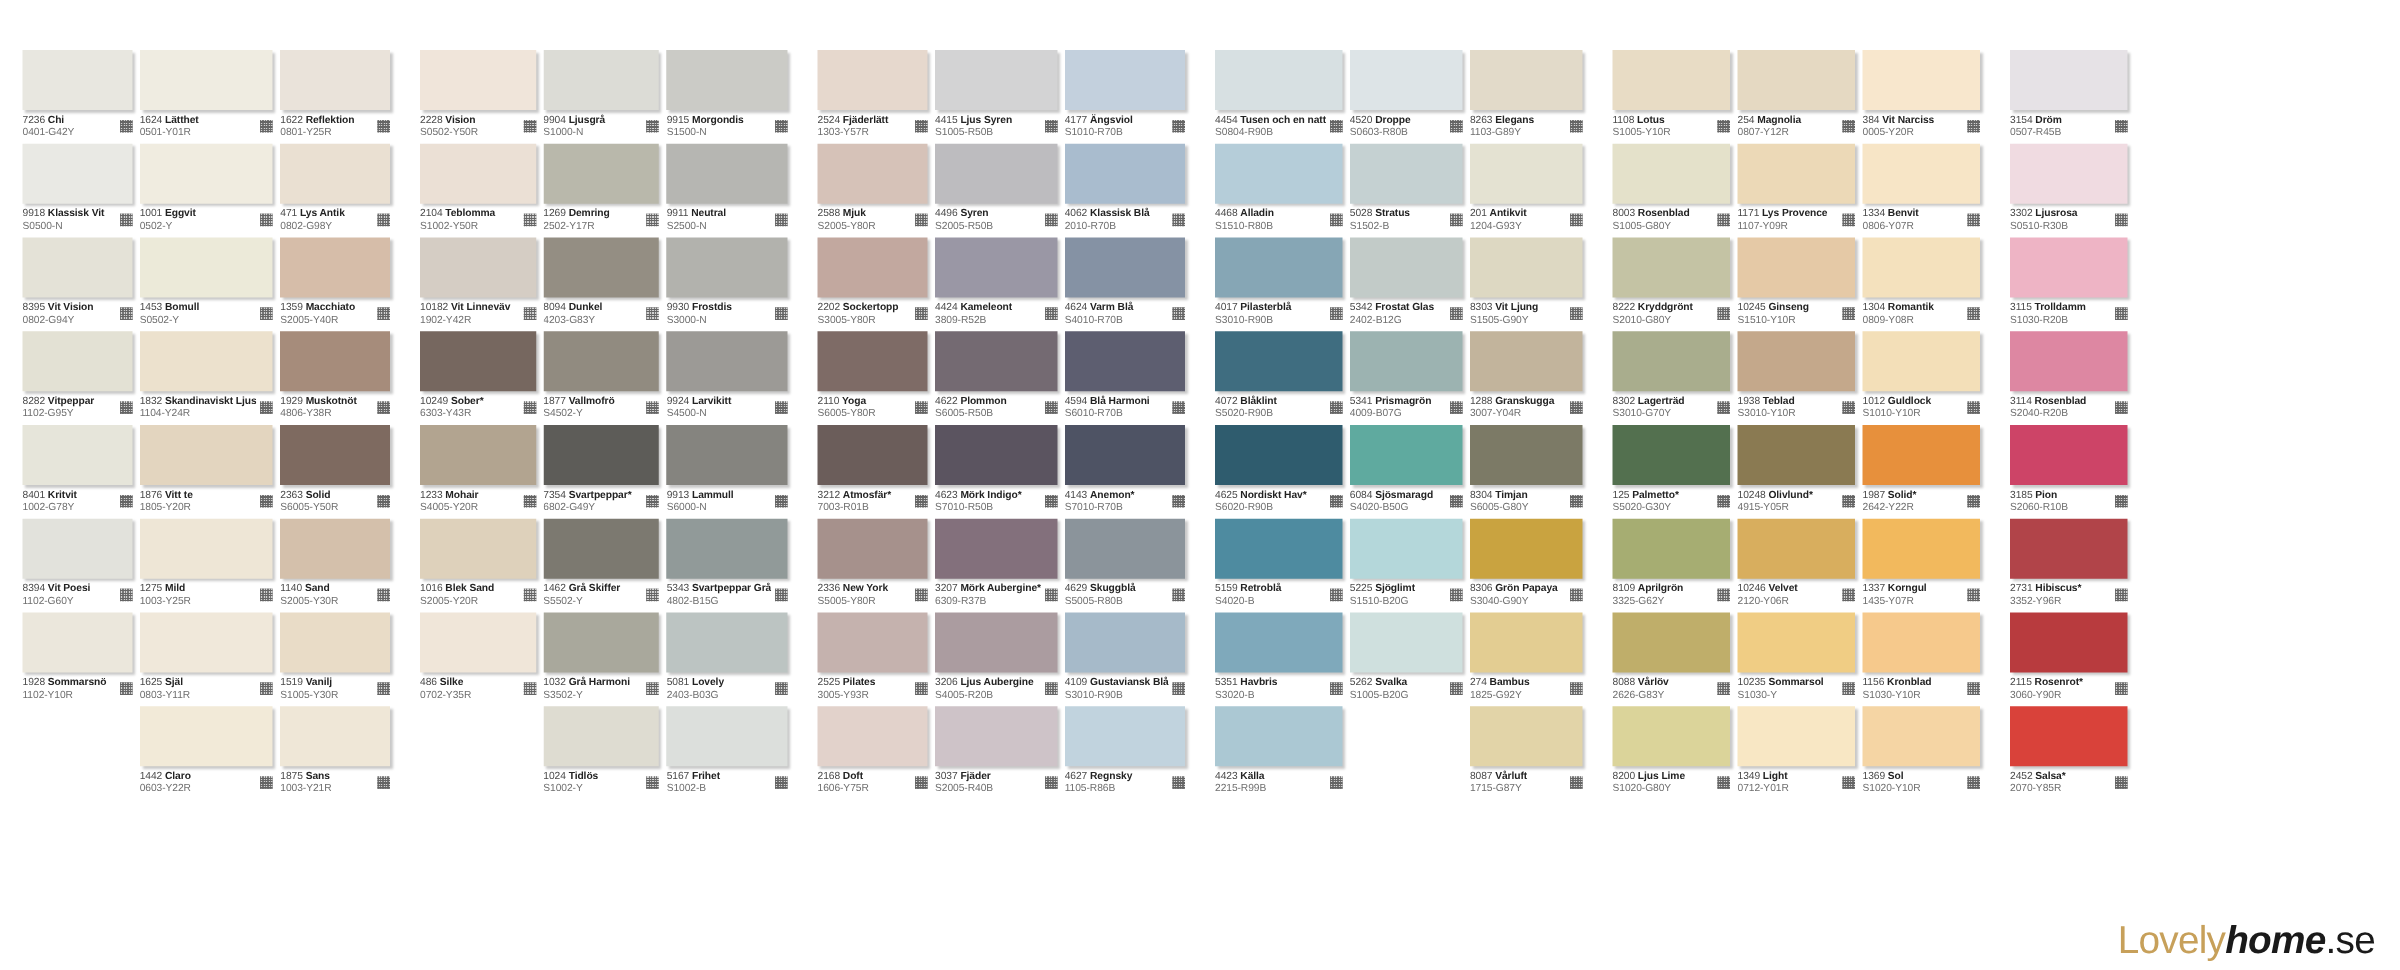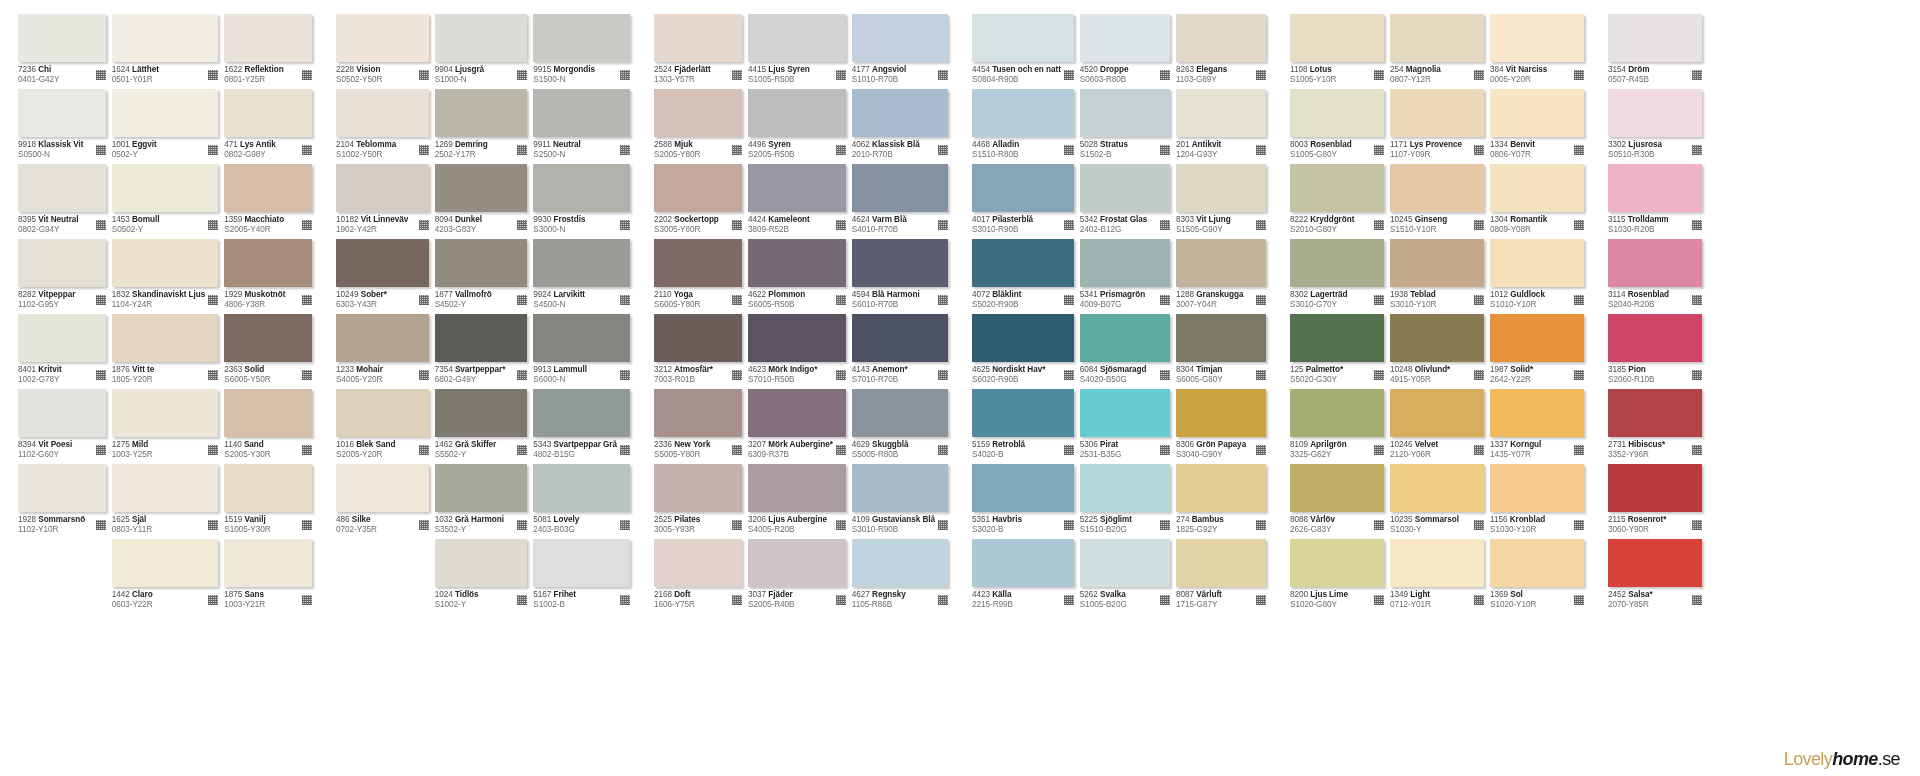--- a/index.html
+++ b/index.html
@@ -20,20 +20,21 @@
   .grid{
     display:grid;
     grid-template-columns:repeat(6,1fr);
     column-gap:24px;
     padding:0 18px;
   }
   .group{
     display:grid;
     grid-template-columns:repeat(3,1fr);
     column-gap:6px;
+    margin-top:26px;
   }
   .col{
     display:flex;
     flex-direction:column;
   }
   .swatch-cell{
     height:75px;
     display:flex;
     flex-direction:column;
     justify-content:flex-start;
@@ -80,21 +81,21 @@
     background:
       repeating-linear-gradient(0deg,#4a4a4a 0 1px,transparent 1px 2px),
       repeating-linear-gradient(90deg,#5e5e5e 0 1px,transparent 1px 2px),
       #c9c9c9;
     opacity:.85;
   }
   .logo{
     position:absolute;
     right:20px;
     bottom:6px;
-    font-size:18px;
+    font-size:31px;
     letter-spacing:-0.6px;
     white-space:nowrap;
   }
   .logo .lovely{color:#c7a05a;font-weight:400;}
   .logo .home{color:#1a1a1a;font-weight:700;font-style:italic;}
   .logo .se{color:#1a1a1a;font-weight:400;}
 </style>
 </head>
 <body>
 
@@ -119,21 +120,21 @@
                 <div class="name"><span class="num">9918 </span><span class="word">Klassisk Vit</span></div>
                 <div class="ncs">S0500-N</div>
               </div>
               <div class="qr"></div>
             </div>
           </div>
           <div class="swatch-cell">
             <div class="chip" style="background: rgb(228, 226, 215);"></div>
             <div class="meta">
               <div class="meta-text">
-                <div class="name"><span class="num">8395 </span><span class="word">Vit Neutral</span></div>
+                <div class="name"><span class="num">8395 </span><span class="word">Vit Vision</span></div>
                 <div class="ncs">0802-G94Y</div>
               </div>
               <div class="qr"></div>
             </div>
           </div>
           <div class="swatch-cell">
             <div class="chip" style="background: rgb(227, 225, 212);"></div>
             <div class="meta">
               <div class="meta-text">
                 <div class="name"><span class="num">8282 </span><span class="word">Vitpeppar</span></div>
@@ -947,30 +948,20 @@
               </div>
               <div class="qr"></div>
             </div>
           </div>
           <div class="swatch-cell">
             <div class="chip" style="background: rgb(95, 170, 159);"></div>
             <div class="meta">
               <div class="meta-text">
                 <div class="name"><span class="num">6084 </span><span class="word">Sjösmaragd</span></div>
                 <div class="ncs">S4020-B50G</div>
-              </div>
-              <div class="qr"></div>
-            </div>
-          </div>
-          <div class="swatch-cell">
-            <div class="chip" style="background: rgb(105, 203, 210);"></div>
-            <div class="meta">
-              <div class="meta-text">
-                <div class="name"><span class="num">5306 </span><span class="word">Pirat</span></div>
-                <div class="ncs">2531-B35G</div>
               </div>
               <div class="qr"></div>
             </div>
           </div>
           <div class="swatch-cell">
             <div class="chip" style="background: rgb(180, 215, 218);"></div>
             <div class="meta">
               <div class="meta-text">
                 <div class="name"><span class="num">5225 </span><span class="word">Sjöglimt</span></div>
                 <div class="ncs">S1510-B20G</div>

